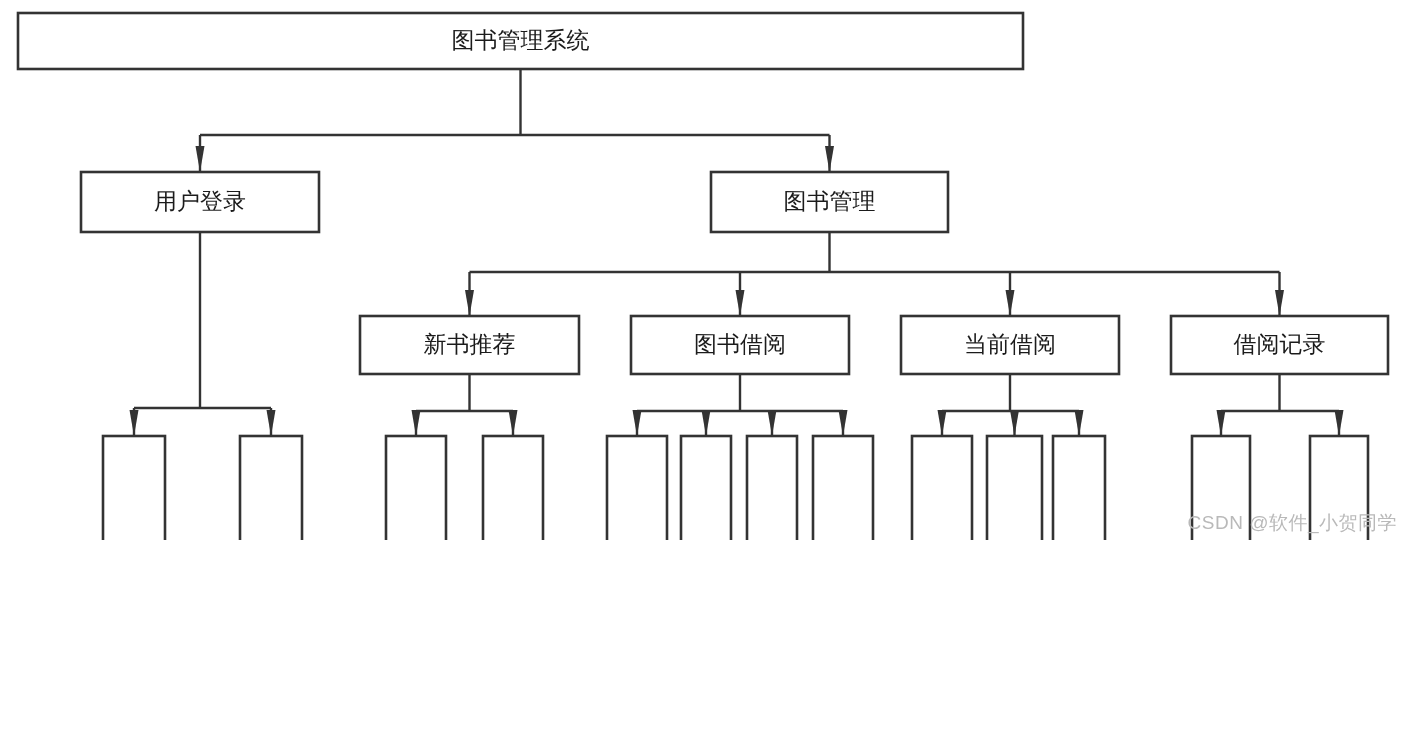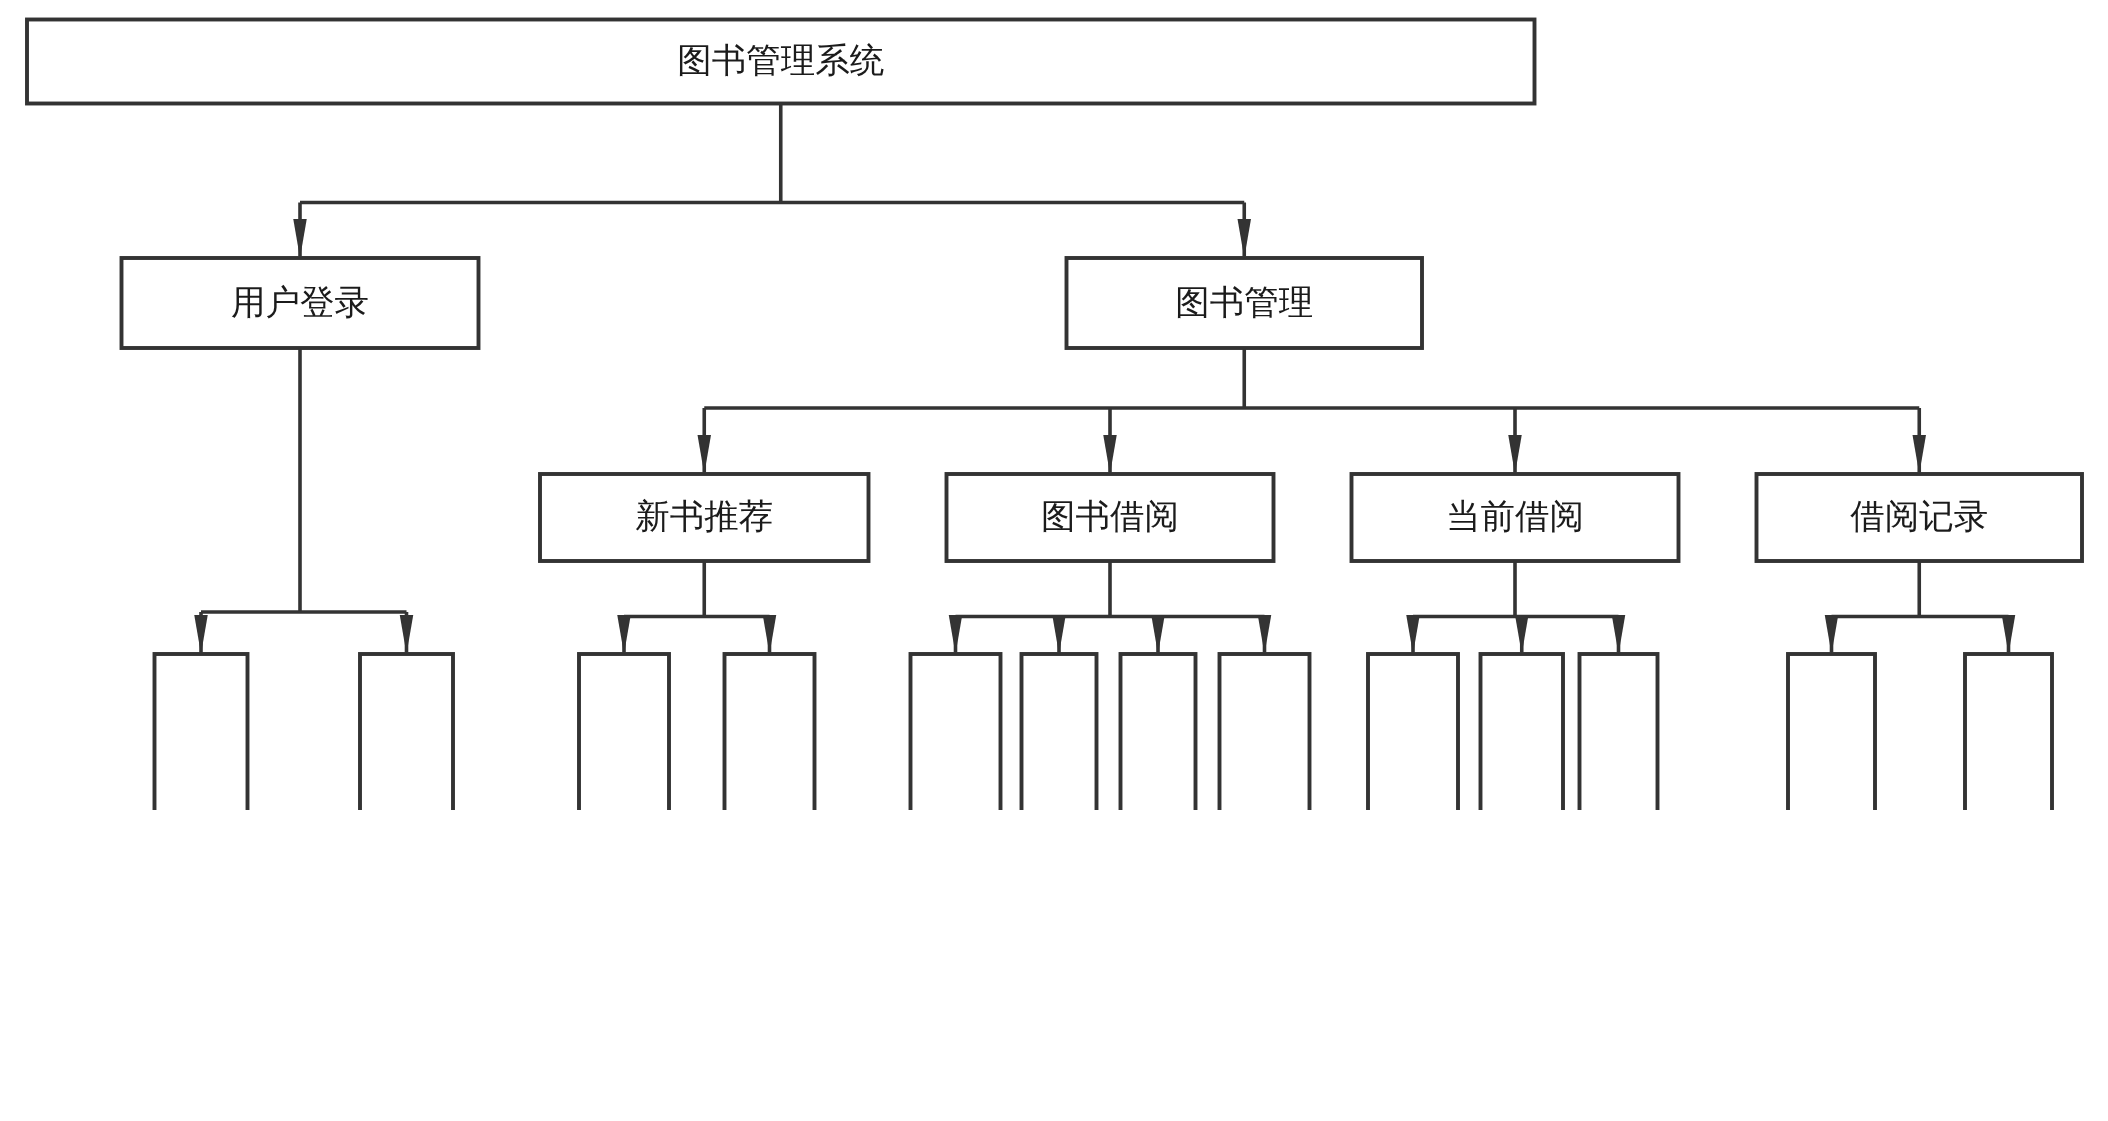--- a/index.html
+++ b/index.html
@@ -176,14 +176,15 @@
       <div class="node-label-v" style="left: 681px; top: 436px; width: 50px; height: 297px;">新增图书（管理员）</div>
       <div class="node-label-v" style="left: 747px; top: 436px; width: 50px; height: 297px;">编辑图书（管理员）</div>
       <div class="node-label-v" style="left: 813px; top: 436px; width: 60px; height: 297px;">借阅图书</div>
       <div class="node-label-v" style="left: 912px; top: 436px; width: 60px; height: 297px;">查询图书</div>
       <div class="node-label-v" style="left: 987px; top: 436px; width: 55px; height: 297px;">归还图书</div>
       <div class="node-label-v" style="left: 1053px; top: 436px; width: 52px; height: 297px;">确认归还（管理员）</div>
       <div class="node-label-v" style="left: 1192px; top: 436px; width: 58px; height: 297px;">新增借阅记录</div>
       <div class="node-label-v" style="left: 1310px; top: 436px; width: 58px; height: 297px;">查询借阅记录</div>
     </div>
 
+  <div class="watermark">CSDN @软件_小贺同学</div>
 
 </div>
 
 </body></html>

